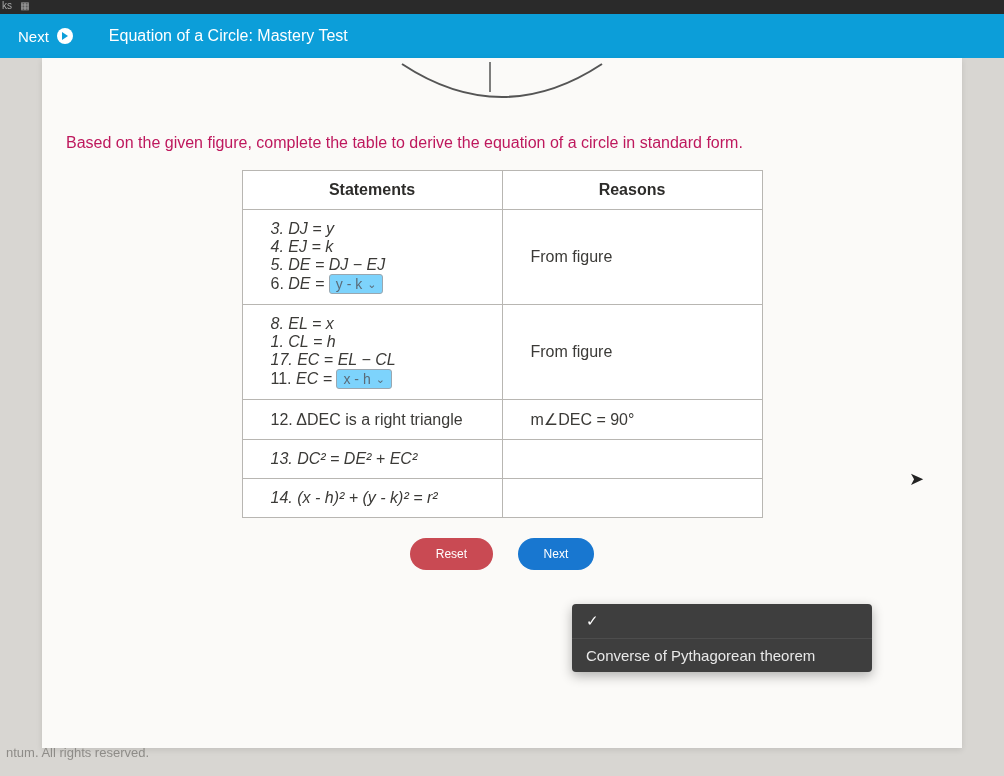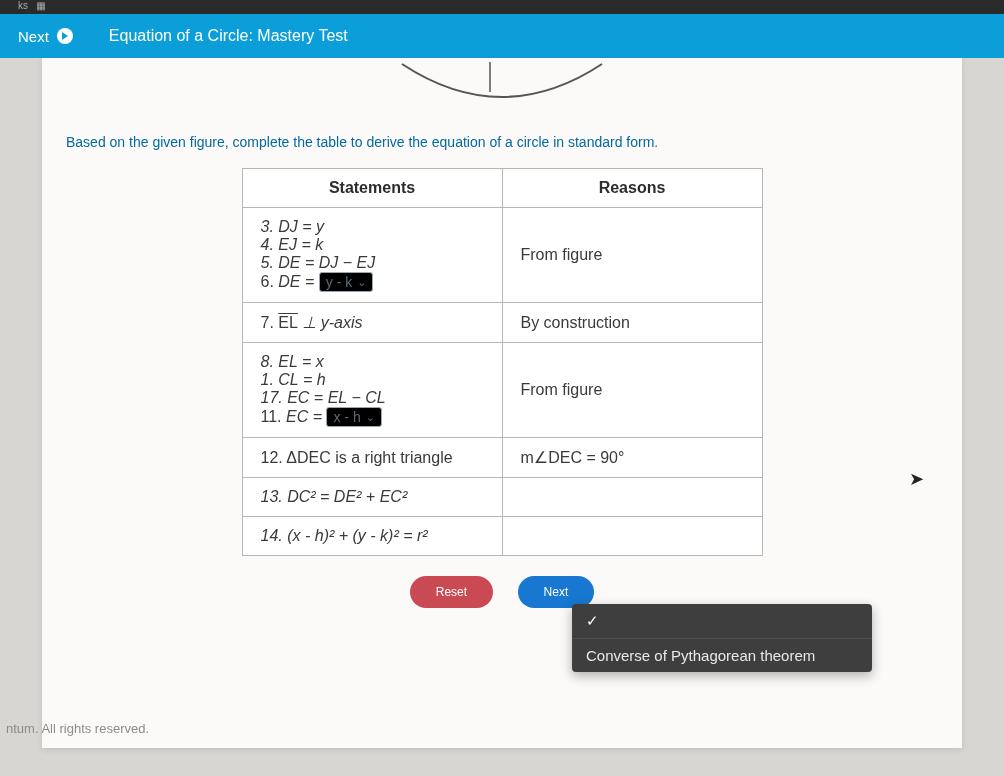--- a/index.html
+++ b/index.html
@@ -9,21 +9,21 @@
     width: 1004px;
     height: 776px;
     overflow: hidden;
     position: relative;
   }
   .top-strip {
     background: #2a2a2a;
     height: 14px;
     color: #aaa;
     font-size: 10px;
-    padding-left: 18px;
+    padding-left: 2px;
   }
   .header-bar {
     background: #0c9ed9;
     height: 44px;
     display: flex;
     align-items: center;
     padding: 0 18px;
     color: #fff;
   }
   .next-link {
@@ -63,32 +63,32 @@
     box-shadow: 0 2px 6px rgba(0,0,0,0.1);
     padding-top: 4px;
   }
   .arc-svg {
     display: block;
     margin: 0 auto;
     width: 260px;
     height: 50px;
   }
   .intro-text {
-    color: #0369a1;
-    font-size: 14px;
+    color: #be185d;
+    font-size: 16px;
     margin: 22px 0 18px 24px;
   }
   .proof-table {
     border-collapse: collapse;
     margin: 0 auto;
     background: #fff;
   }
   .proof-table th, .proof-table td {
     border: 1px solid #b8b6b2;
-    padding: 10px 18px;
+    padding: 10px 28px;
     font-size: 16px;
     color: #3b3a37;
     vertical-align: middle;
     text-align: left;
   }
   .proof-table th {
     text-align: center;
     font-weight: bold;
     color: #2d2c2a;
   }
@@ -97,21 +97,21 @@
   .overline { text-decoration: overline; }
   .italic { font-style: italic; }
   .select-box {
     display: inline-flex;
     align-items: center;
     border: 1px solid #9aa7b0;
     border-radius: 3px;
     padding: 1px 6px;
     font-size: 14px;
     color: #5a6b78;
-    background: #000000;
+    background: #7dd3fc;
     cursor: pointer;
   }
   .select-box .chev {
     margin-left: 5px;
     font-size: 11px;
     color: #5a6b78;
   }
   .dropdown-open {
     position: absolute;
     background: #3e3e3e;
@@ -147,21 +147,21 @@
     color: #fff;
     margin: 0 10px;
     cursor: pointer;
     border: none;
   }
   .btn-reset { background: #c94a53; }
   .btn-next { background: #1877d0; }
   .footer-text {
     position: absolute;
     left: 6px;
-    bottom: 40px;
+    bottom: 16px;
     color: #8e8c88;
     font-size: 13px;
   }
   .cursor-ptr {
     position: absolute;
     right: 80px;
     top: 468px;
     font-size: 18px;
     color: #222;
   }
@@ -208,26 +208,20 @@
           <span class="italic">DE = </span>
           <span class="select-box">
             <span>y - k</span>
             <span class="chev">⌄</span>
           </span>
         </div>
       </td>
       <td class="rs">From figure</td>
     </tr>
 
-    <tr>
-      <td class="st">
-        <div><span>7.</span> <span class="overline">EL</span><span class="italic"> ⊥ y-axis</span></div>
-      </td>
-      <td class="rs">By construction</td>
-    </tr>
 
     <tr>
       <td class="st">
         <div class="italic">8. EL = x</div>
         <div class="italic">1. CL = h</div>
         <div class="italic">17. EC = EL − CL</div>
         <div>
           <span>11.</span>
           <span class="italic">EC = </span>
           <span class="select-box">

